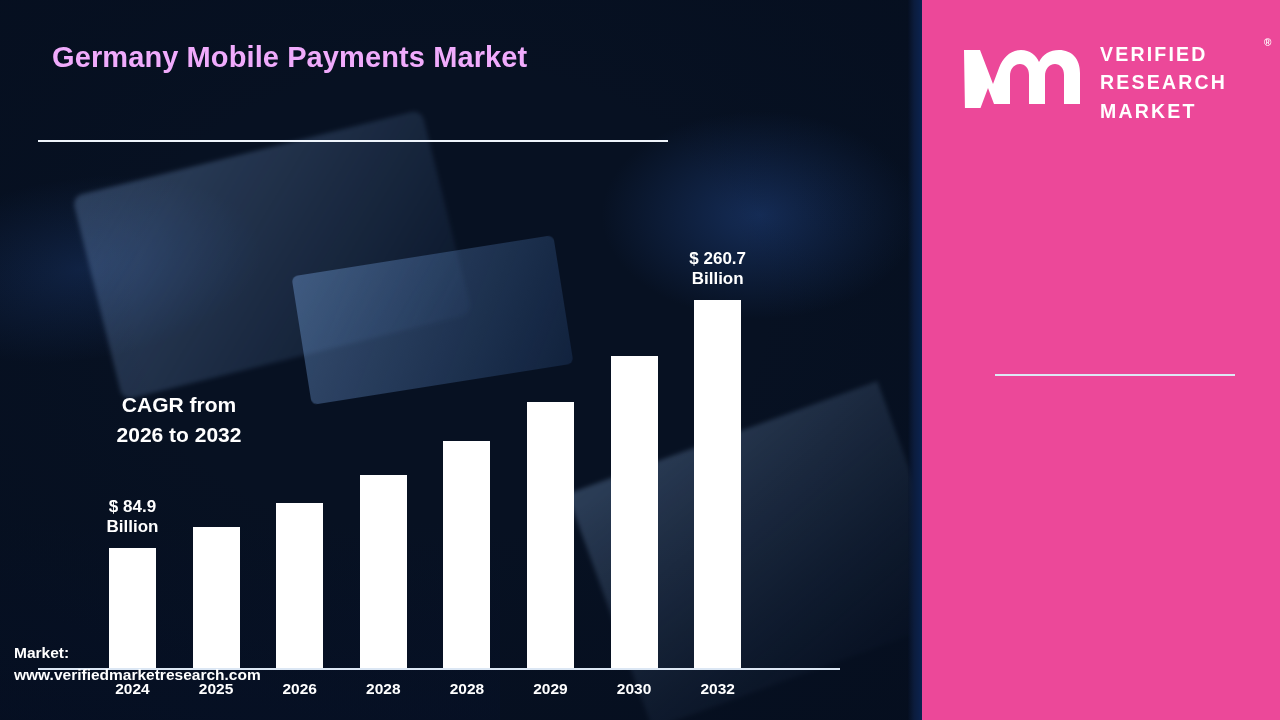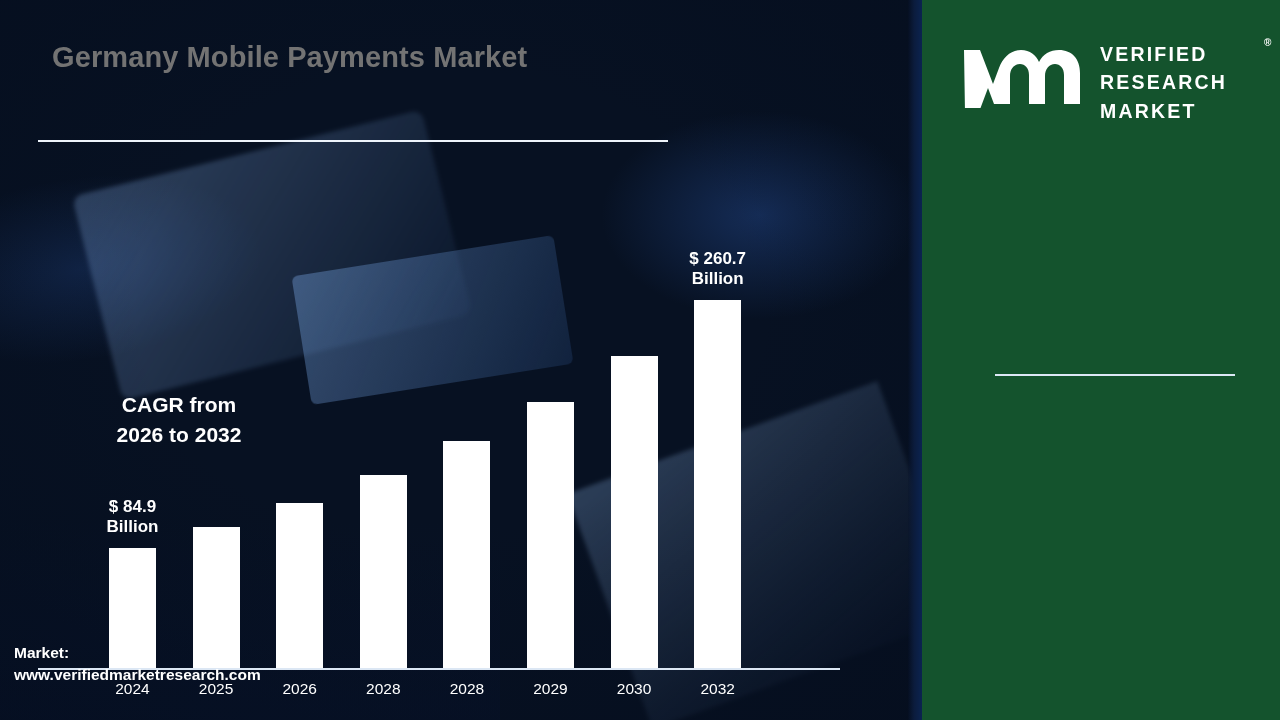--- a/index.html
+++ b/index.html
@@ -53,21 +53,21 @@
     left:0; top:520px; width:500px; height:200px;
     background:linear-gradient(180deg, rgba(8,20,44,0.0), rgba(7,18,40,0.92));
   }
   #ps-vignette {
     left:0; top:0; width:922px; height:720px;
     background:radial-gradient(ellipse 760px 560px at 48% 42%, rgba(0,0,0,0) 40%, rgba(4,12,28,0.55) 100%);
   }
 
   #chart-title {
     position:absolute; left:52px; top:41px;
-    font-size:29px; font-weight:bold; color:#737373;
+    font-size:29px; font-weight:bold; color:#f0abfc;
     letter-spacing:0.1px; white-space:nowrap;
   }
   #title-underline {
     position:absolute; left:38px; top:140px; width:630px; height:2px;
     background:#eef4fb;
   }
 
   #plot-area { position:absolute; left:0; top:0; width:922px; height:720px; }
   #axis-line {
     position:absolute; left:38px; top:668px; width:802px; height:2px;
@@ -75,27 +75,27 @@
   }
   .bar {
     position:absolute; width:47px; background:#ffffff; bottom:52px;
   }
   .bar-value {
     position:absolute; width:130px; text-align:center;
     color:#ffffff; font-size:17px; font-weight:bold; line-height:1.22;
   }
   .tick-label {
     position:absolute; width:80px; text-align:center; bottom:22px;
-    color:#ffffff; font-size:15.5px; font-weight:normal;margin-top:8px;
+    color:#ffffff; font-size:15.5px; font-weight:bold;margin-top:8px;
   }
 
   
   #right-panel {
     position:absolute; left:922px; top:0; width:358px; height:720px;
-    background:#14532d;
+    background:#ec4899;
   }
   #panel-divider {
     position:absolute; left:908px; top:0; width:14px; height:720px;
     background:linear-gradient(90deg, rgba(6,16,38,0.25), #0b1c3d 45%, #0b2350 100%);
   }
   #logo-block { position:absolute; left:20px; top:28px; width:330px; height:100px; }
   #logo-mark { position:absolute; left:18px; top:12px; width:130px; height:68px; }
   #logo-words {
     position:absolute; left:158px; top:12px; width:180px;
     color:#ffffff; font-weight:bold; font-size:19.5px;

